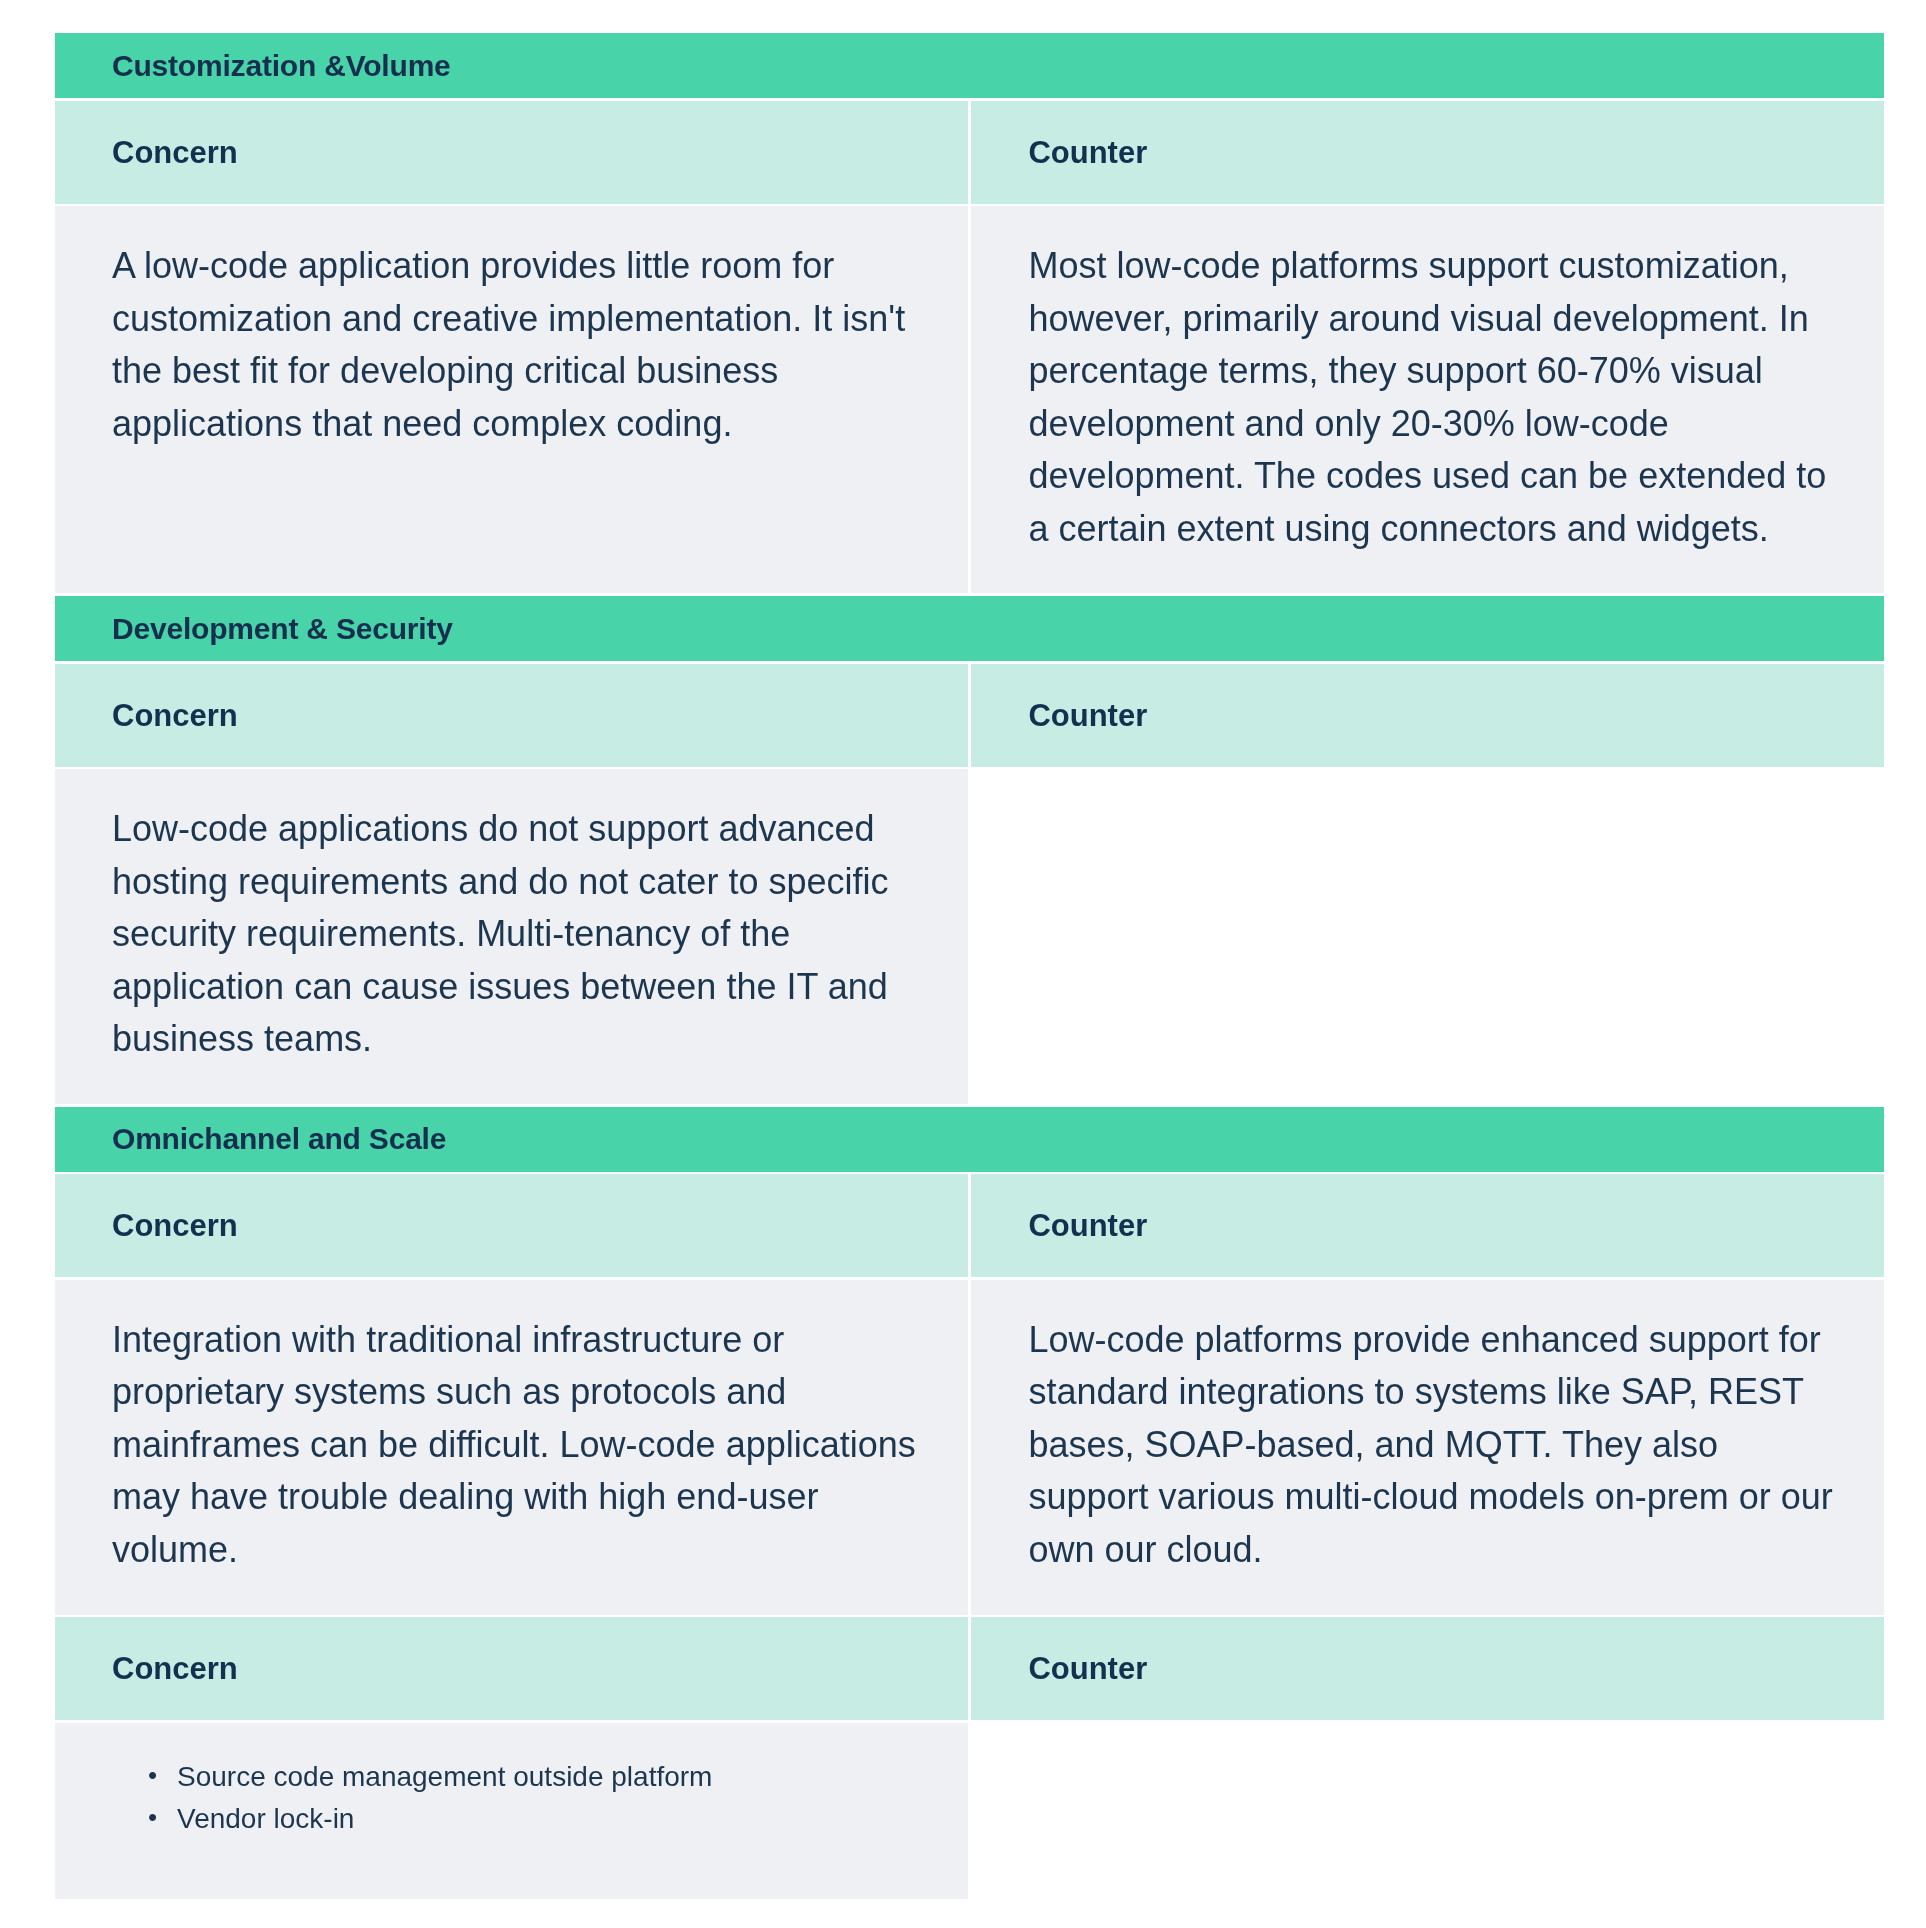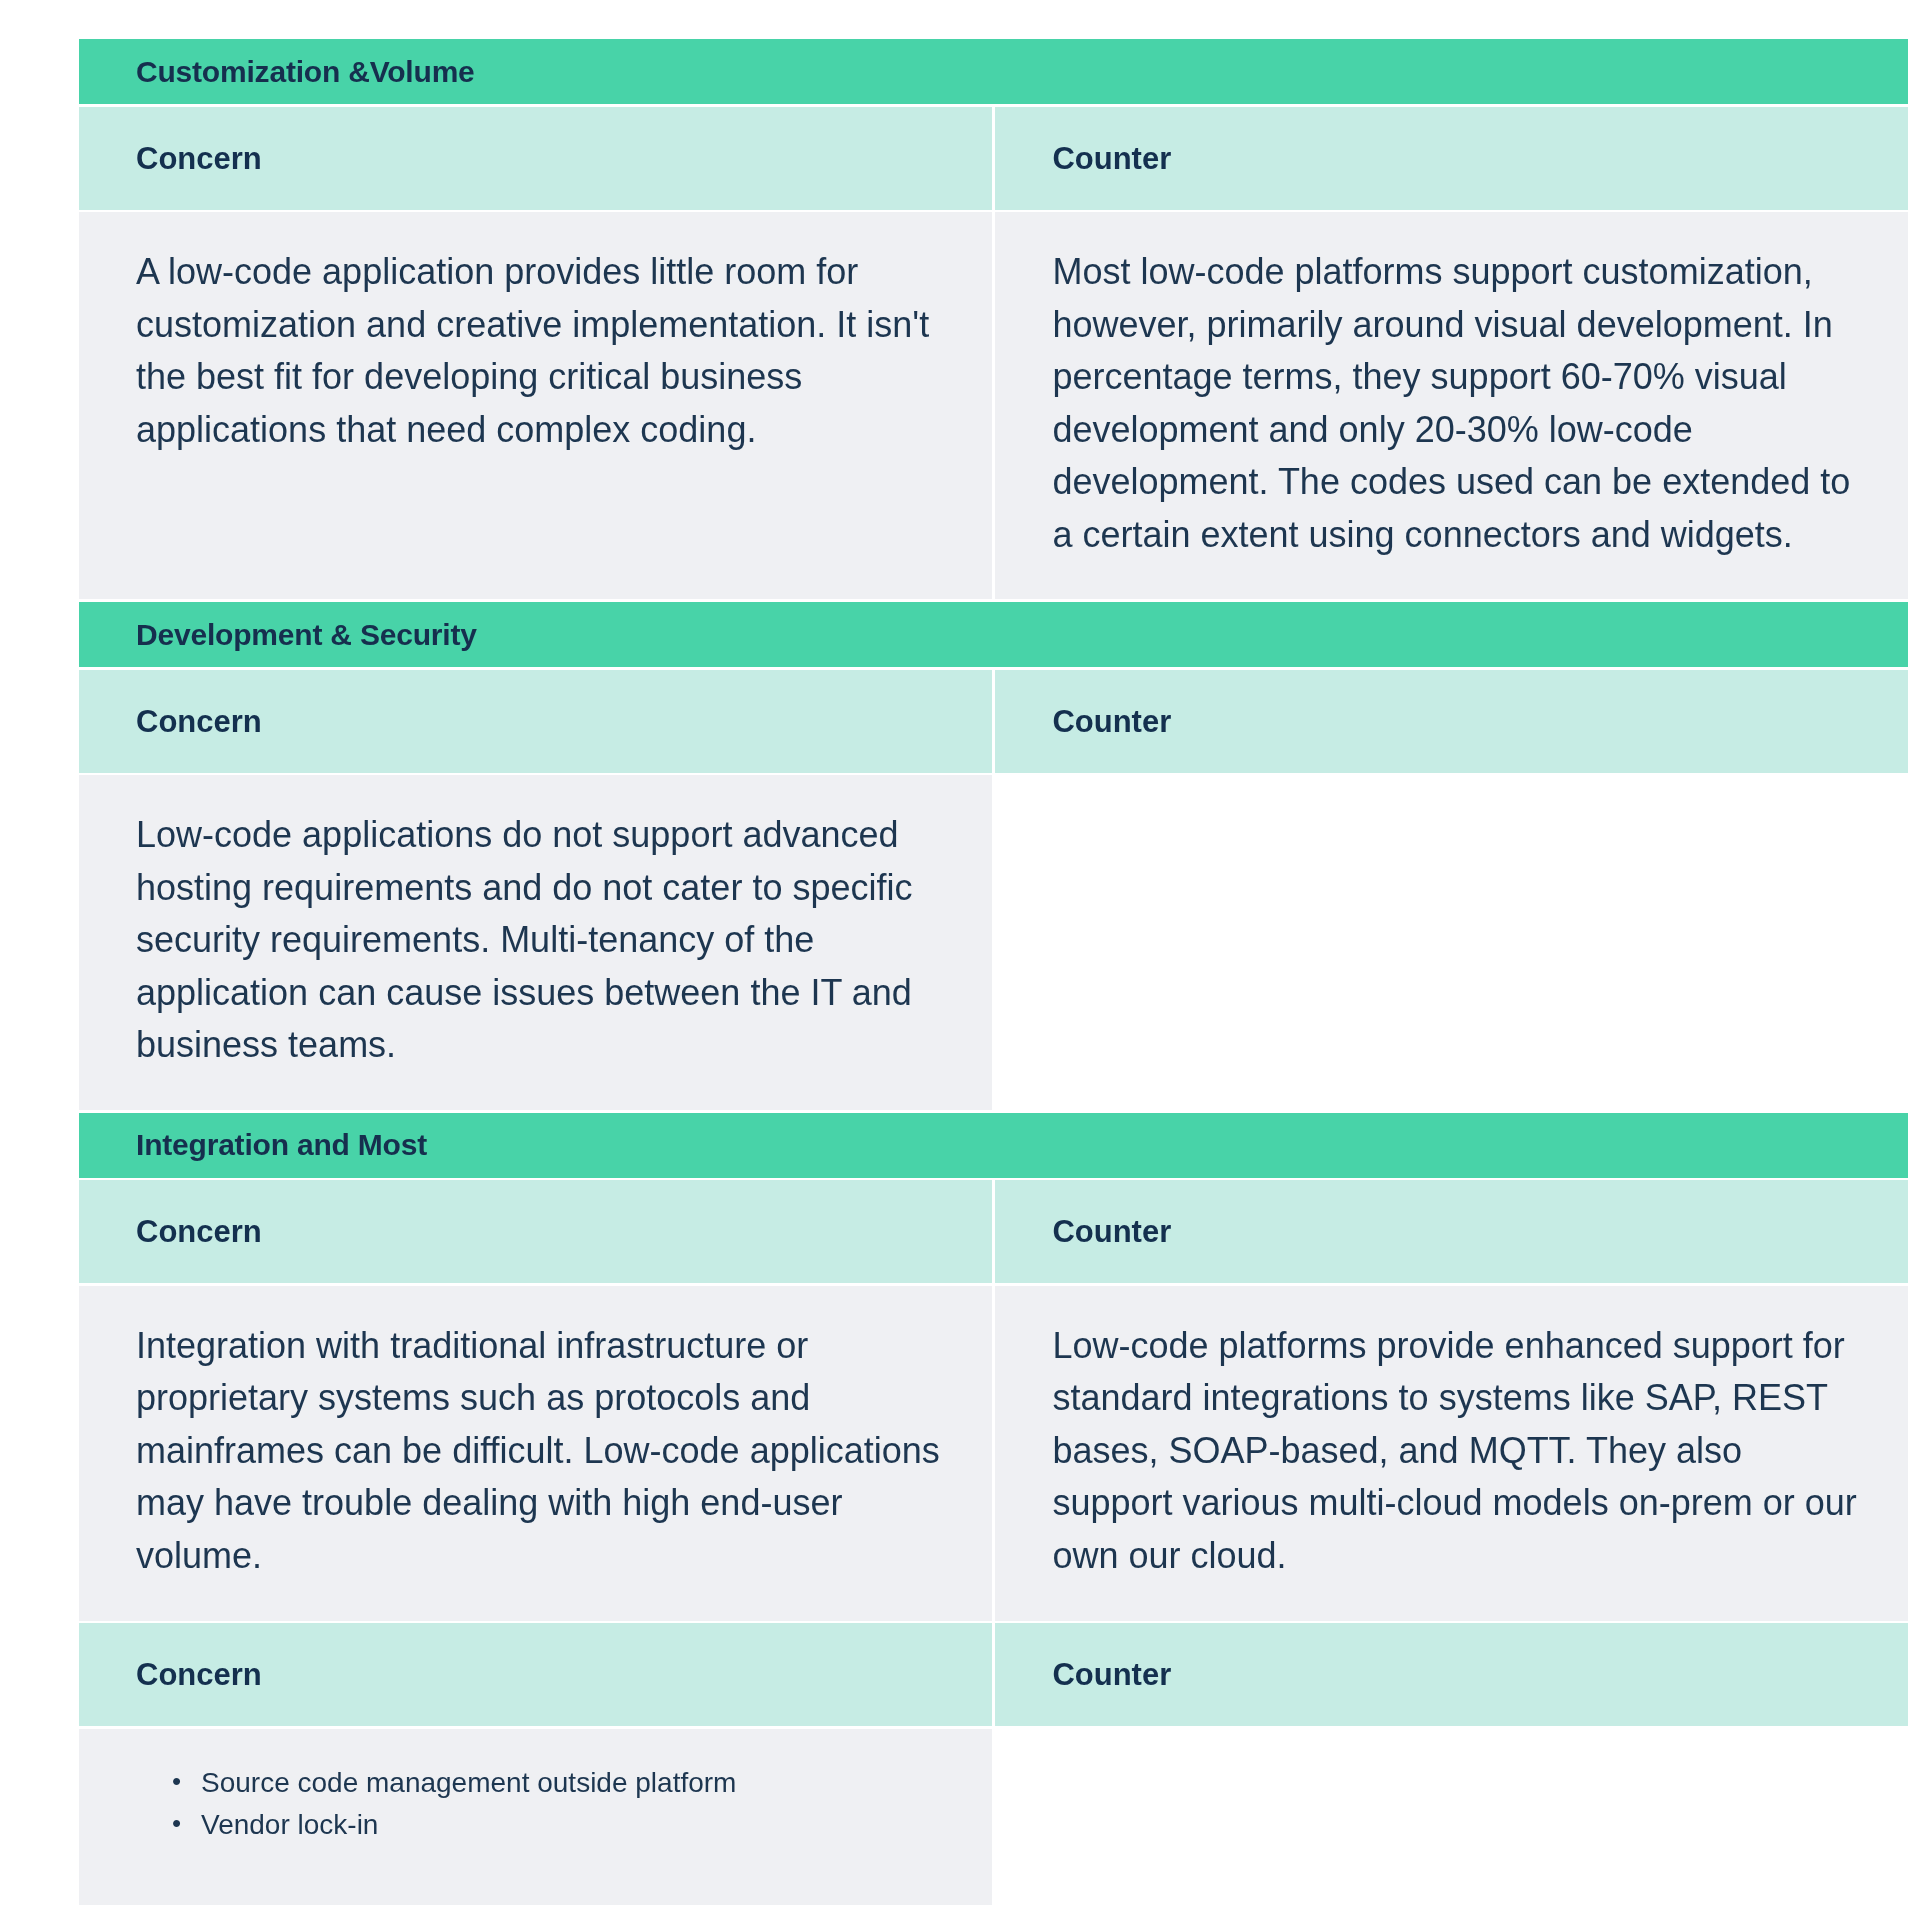--- a/index.html
+++ b/index.html
@@ -11,24 +11,23 @@
   body {
     width: 1926px;
     height: 1929px;
     font-family: "Liberation Sans", sans-serif;
     -webkit-font-smoothing: antialiased;
   }
 
   .table-wrap {
     position: absolute;
     left: 55px;
-    top: 39px;
+    top: 33px;
     width: 1829px;
     box-sizing: border-box;
-    margin-left: 24px;
   }
 
   
   .section {
     width: 100%;
   }
 
   
   .group-header {
     background: #48D3A8;
@@ -166,21 +165,21 @@
     <div class="body-row">
       <div class="body-cell col-left">
         <p class="cell-text">Low-code applications do not support advanced hosting requirements and do not cater to specific security requirements. Multi-tenancy of the application can cause issues between the IT and business teams.</p>
       </div>
       <div class="col-gap"></div>
     </div>
   </div>
 
   <div class="section">
     <div class="group-header">
-      <span class="group-header-title">Integration and Most</span>
+      <span class="group-header-title">Omnichannel and Scale</span>
     </div>
     <div class="col-header-row">
       <div class="col-header-cell col-left">Concern</div>
       <div class="col-gap"></div>
       <div class="col-header-cell col-right">Counter</div>
     </div>
     <div class="body-row">
       <div class="body-cell col-left">
         <p class="cell-text">Integration with traditional infrastructure or proprietary systems such as protocols and mainframes can be difficult. Low-code applications may have trouble dealing with high end-user volume.</p>
       </div>

